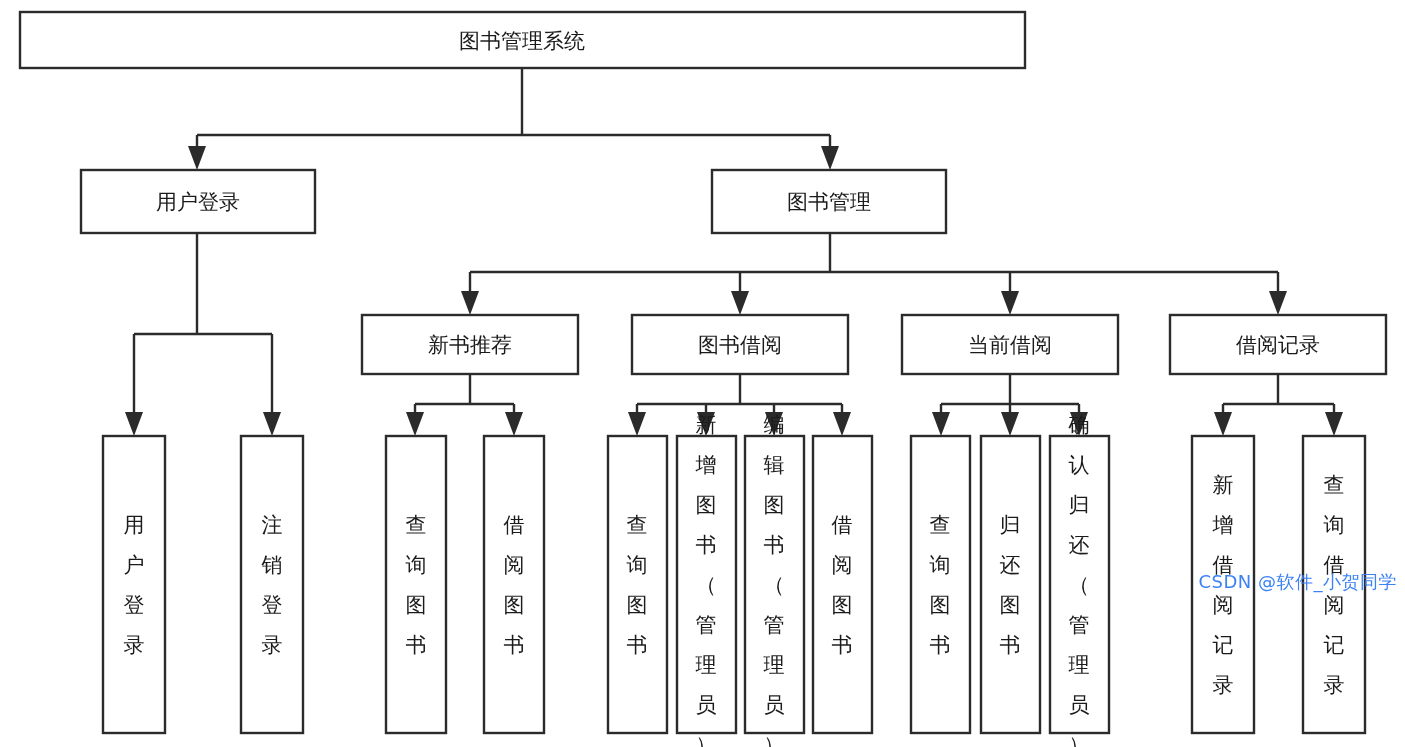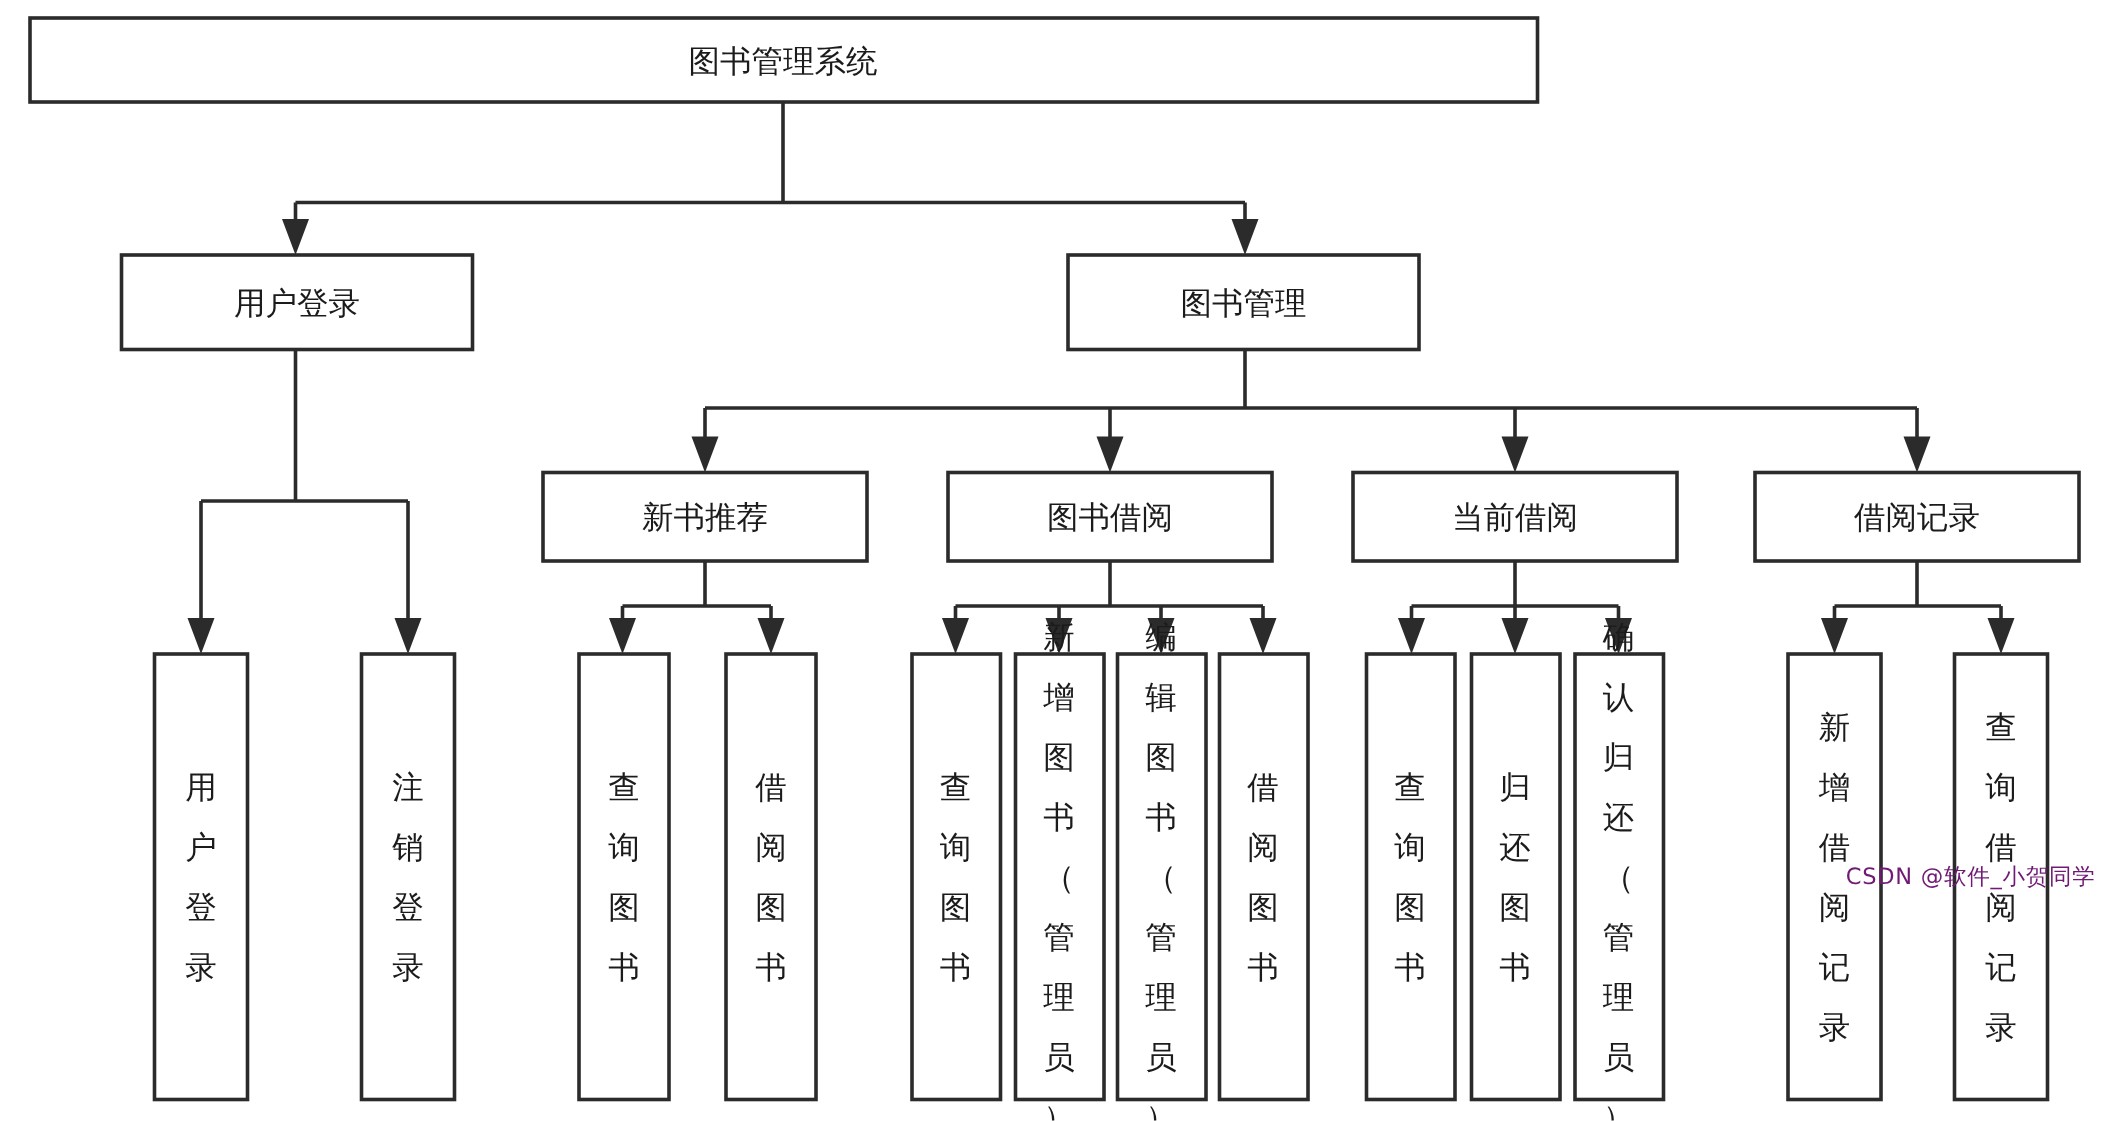--- a/index.html
+++ b/index.html
@@ -54,22 +54,22 @@
   }
   .arrow-head {
     fill: #2b2b2b;
     stroke: none;
   }
   .watermark {
     position: absolute;
     right: 8px;
     bottom: 4px;
     font-family: "DejaVu Sans", "Liberation Sans", sans-serif;
-    font-size: 15px;
-    color: #701a75;
+    font-size: 18px;
+    color: #3b82f6;
     letter-spacing: 0.5px;
     white-space: nowrap;
     user-select: none;
   }
 </style>
 </head>
 <body>
 
 <div id="diagram-root">
 

